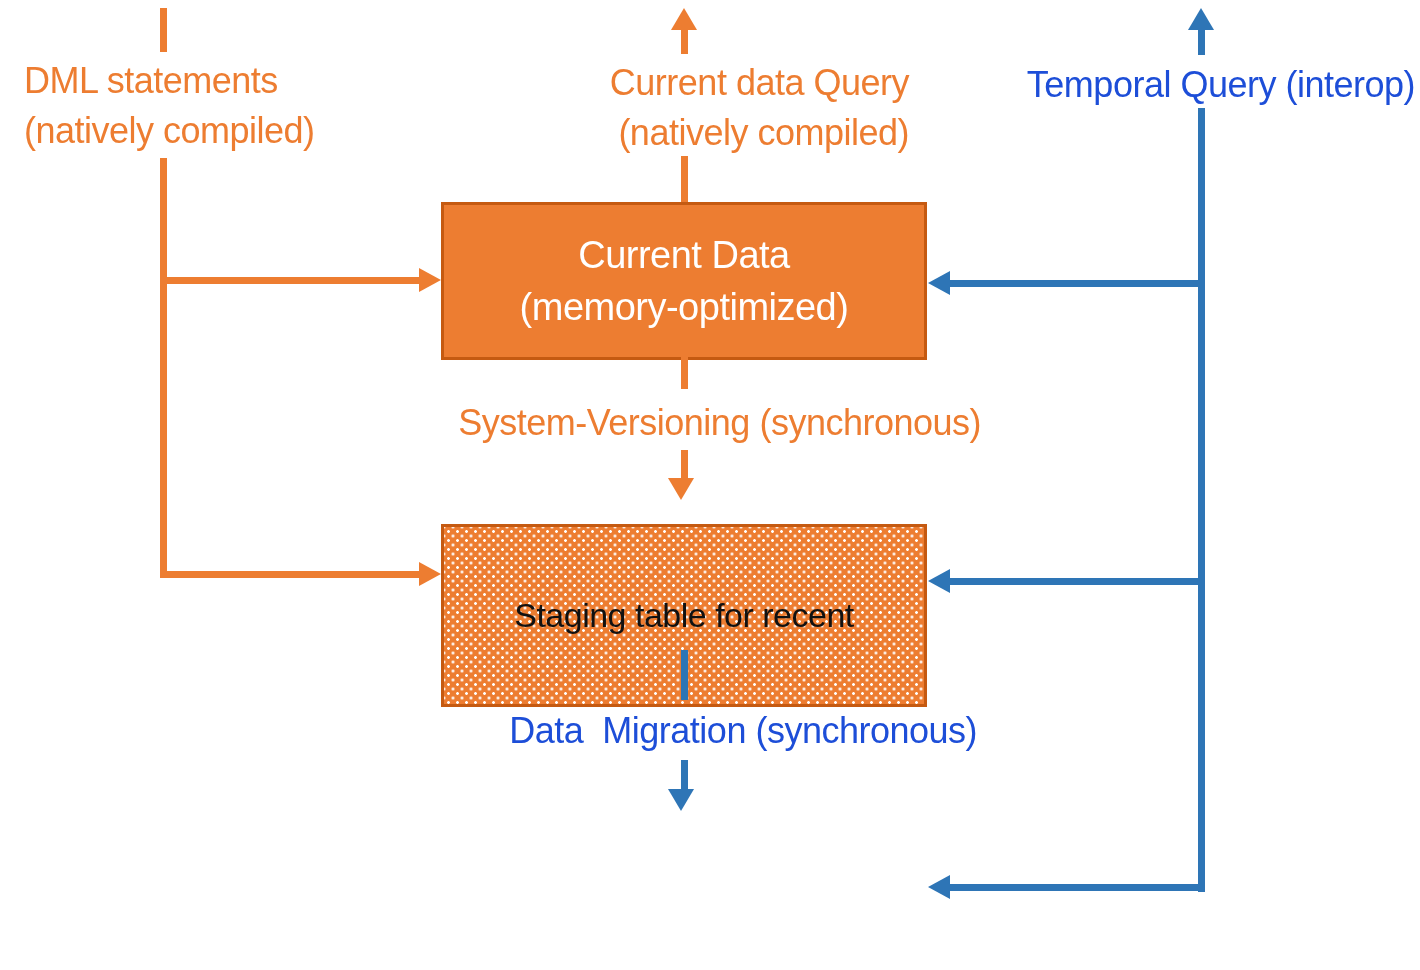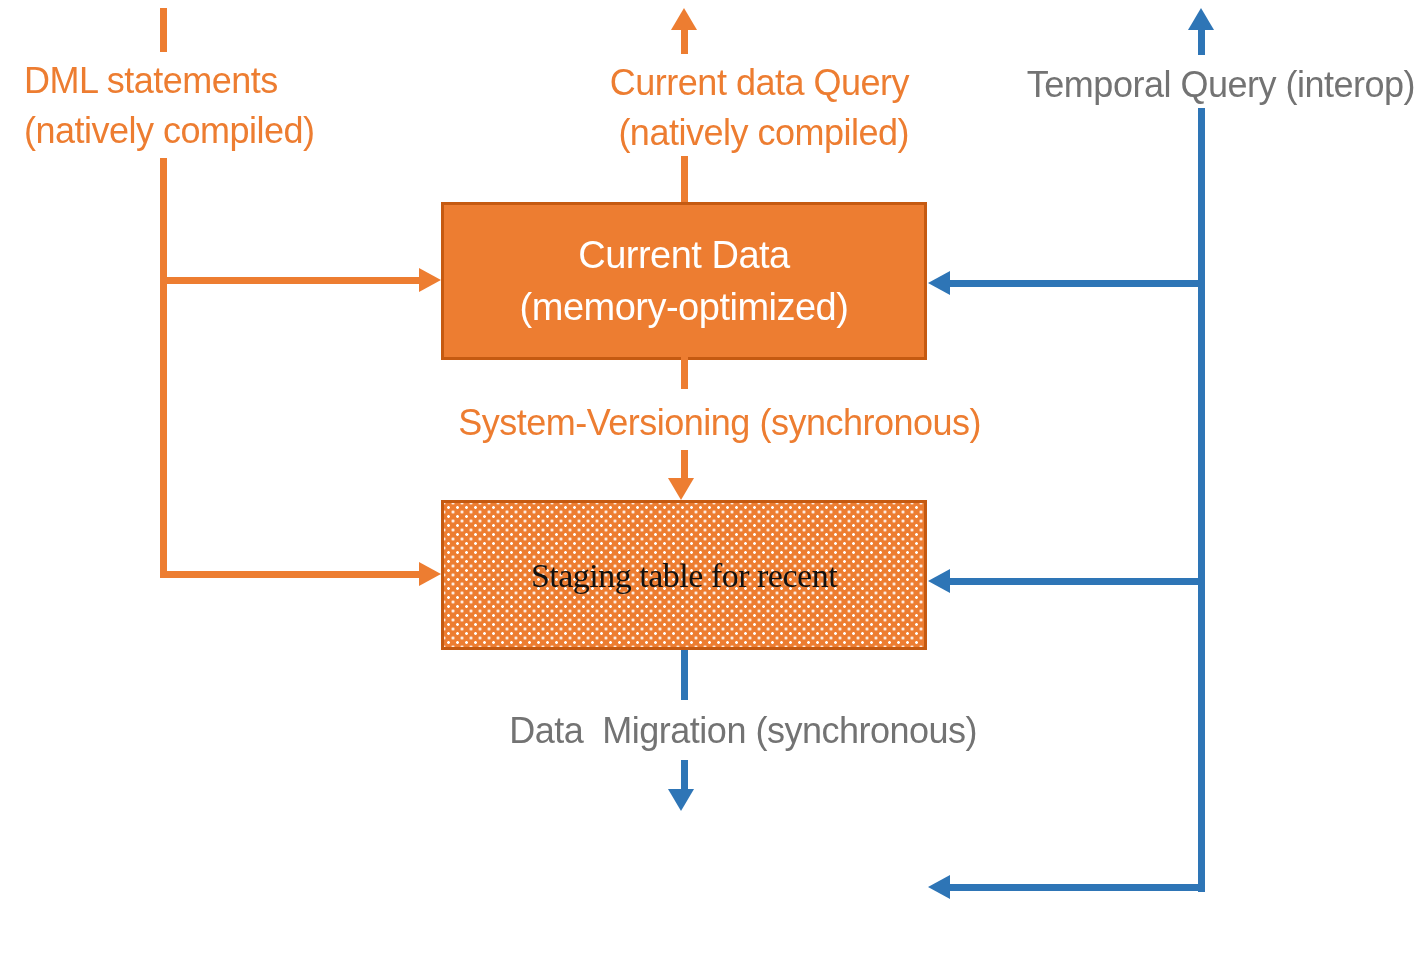--- a/index.html
+++ b/index.html
@@ -21,41 +21,40 @@
   .arr.r-o{border-width:12px 0 12px 22px;border-left-color:#ED7D31;}
   .arr.l-b{border-width:12px 22px 12px 0;border-right-color:#2E75B6;}
   .arr.u-o{border-width:0 13px 22px 13px;border-bottom-color:#ED7D31;}
   .arr.u-b{border-width:0 13px 22px 13px;border-bottom-color:#2E75B6;}
   .arr.d-o{border-width:22px 13px 0 13px;border-top-color:#ED7D31;}
   .arr.d-b{border-width:22px 13px 0 13px;border-top-color:#2E75B6;}
   
   .lbl{position:absolute;font-size:36px;line-height:50px;letter-spacing:-0.5px;white-space:nowrap;}
   .lbl.ctr{text-align:right;}
   .t-o{color:#ED7D31;}
-  .t-b{color:#737373;}
+  .t-b{color:#1d4ed8;}
   .pre{white-space:pre;}
   
   .box{
     position:absolute;left:441px;width:486px;box-sizing:border-box;
     display:flex;flex-direction:column;justify-content:center;text-align:center;
   }
   .box-current{
     top:202px;height:158px;background:#ED7D31;border:3px solid #C55A11;
     color:#ffffff;font-size:38px;line-height:52px;letter-spacing:-0.5px;
   }
   .box-staging{
-    top:500px;height:150px;border:3px solid #C55A11;
+    top:524px;height:183px;border:3px solid #C55A11;
     color:#111111;font-size:34px;line-height:47px;letter-spacing:-0.5px;
     background-color:#ED7D31;
     background-image:
       radial-gradient(circle,#ffffff 1.3px, rgba(255,255,255,0) 1.5px),
       radial-gradient(circle,#ffffff 1.3px, rgba(255,255,255,0) 1.5px);
     background-size:9px 9px;
     background-position:0 0, 4.5px 4.5px;
-    font-family:Liberation Serif, serif;
   }
   .box-history{
     top:811px;height:151px;background:#2E75B6;
     color:#ffffff;font-size:38px;line-height:52px;letter-spacing:-0.5px;
   }
 </style>
 </head>
 <body>
 
 <div class="stage">

